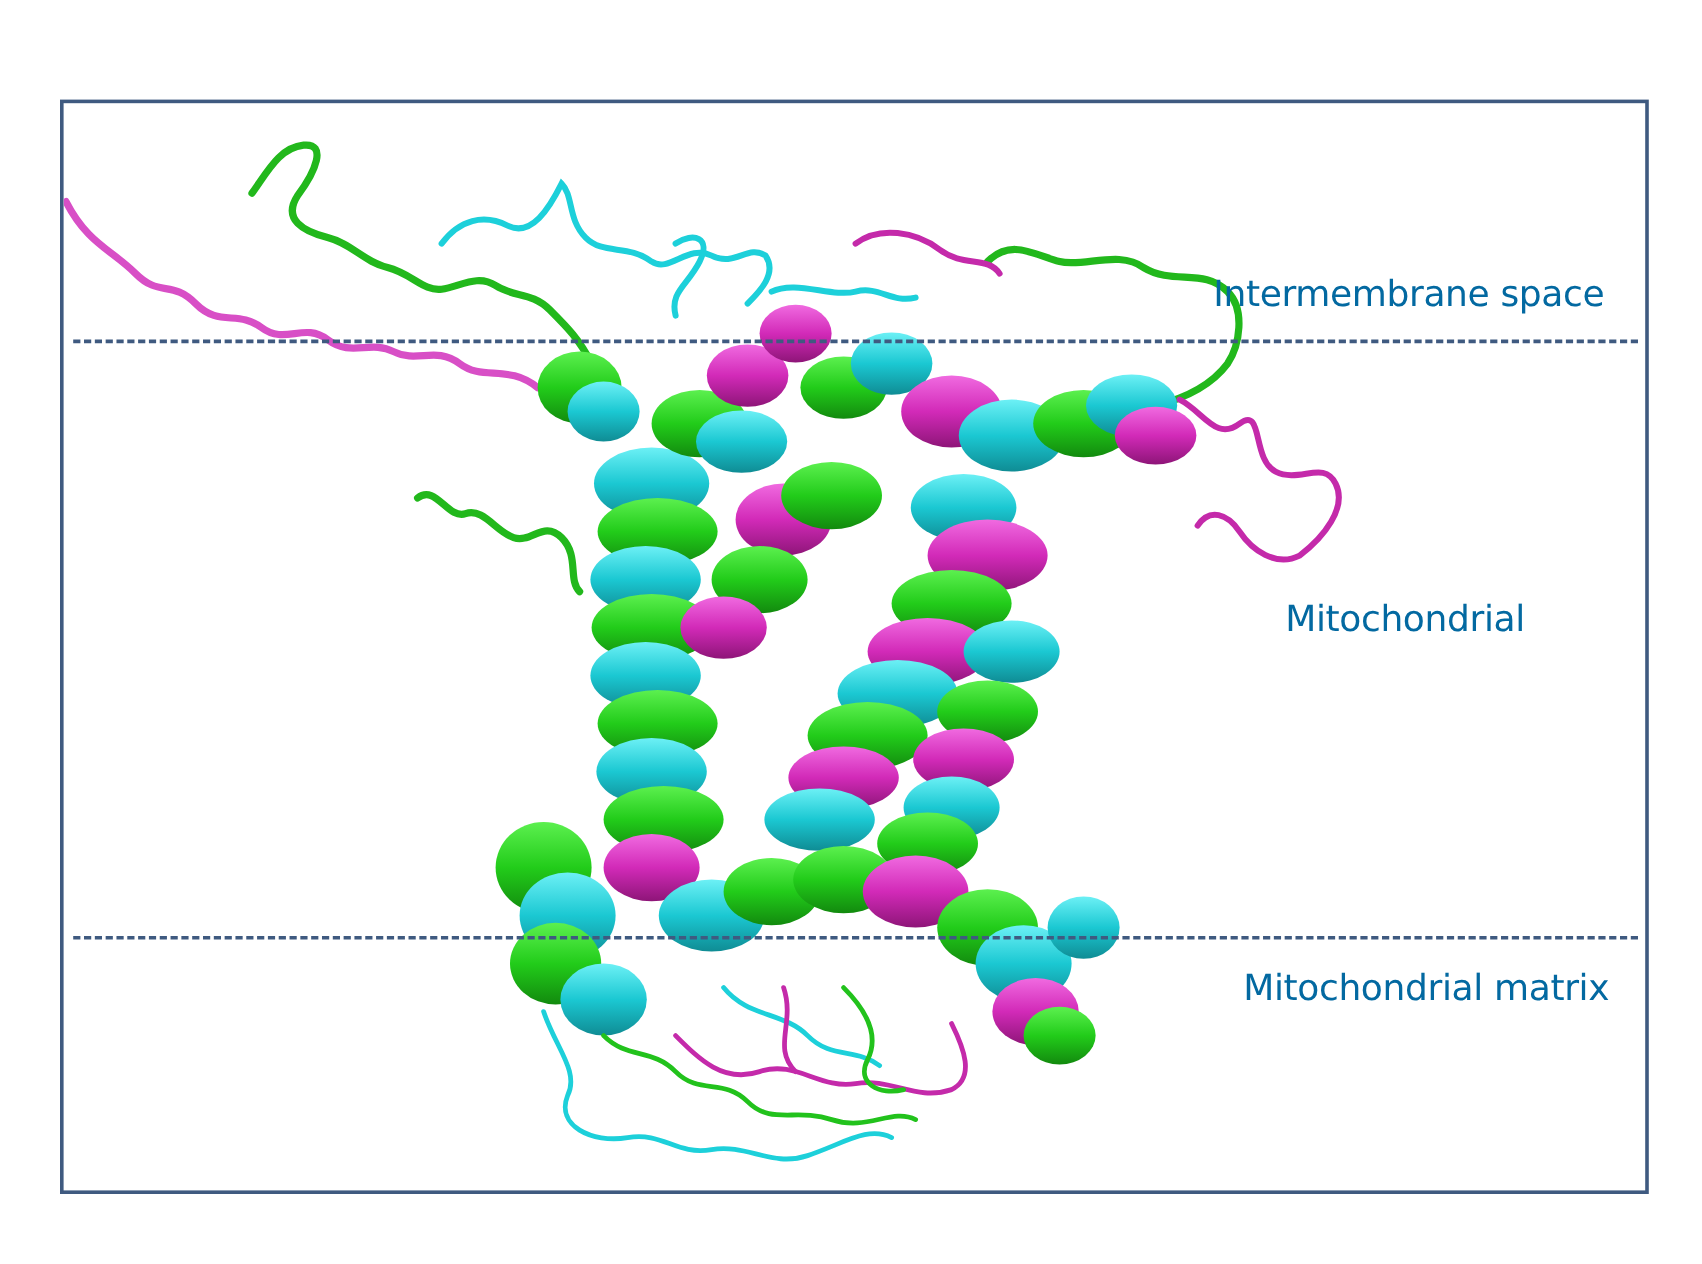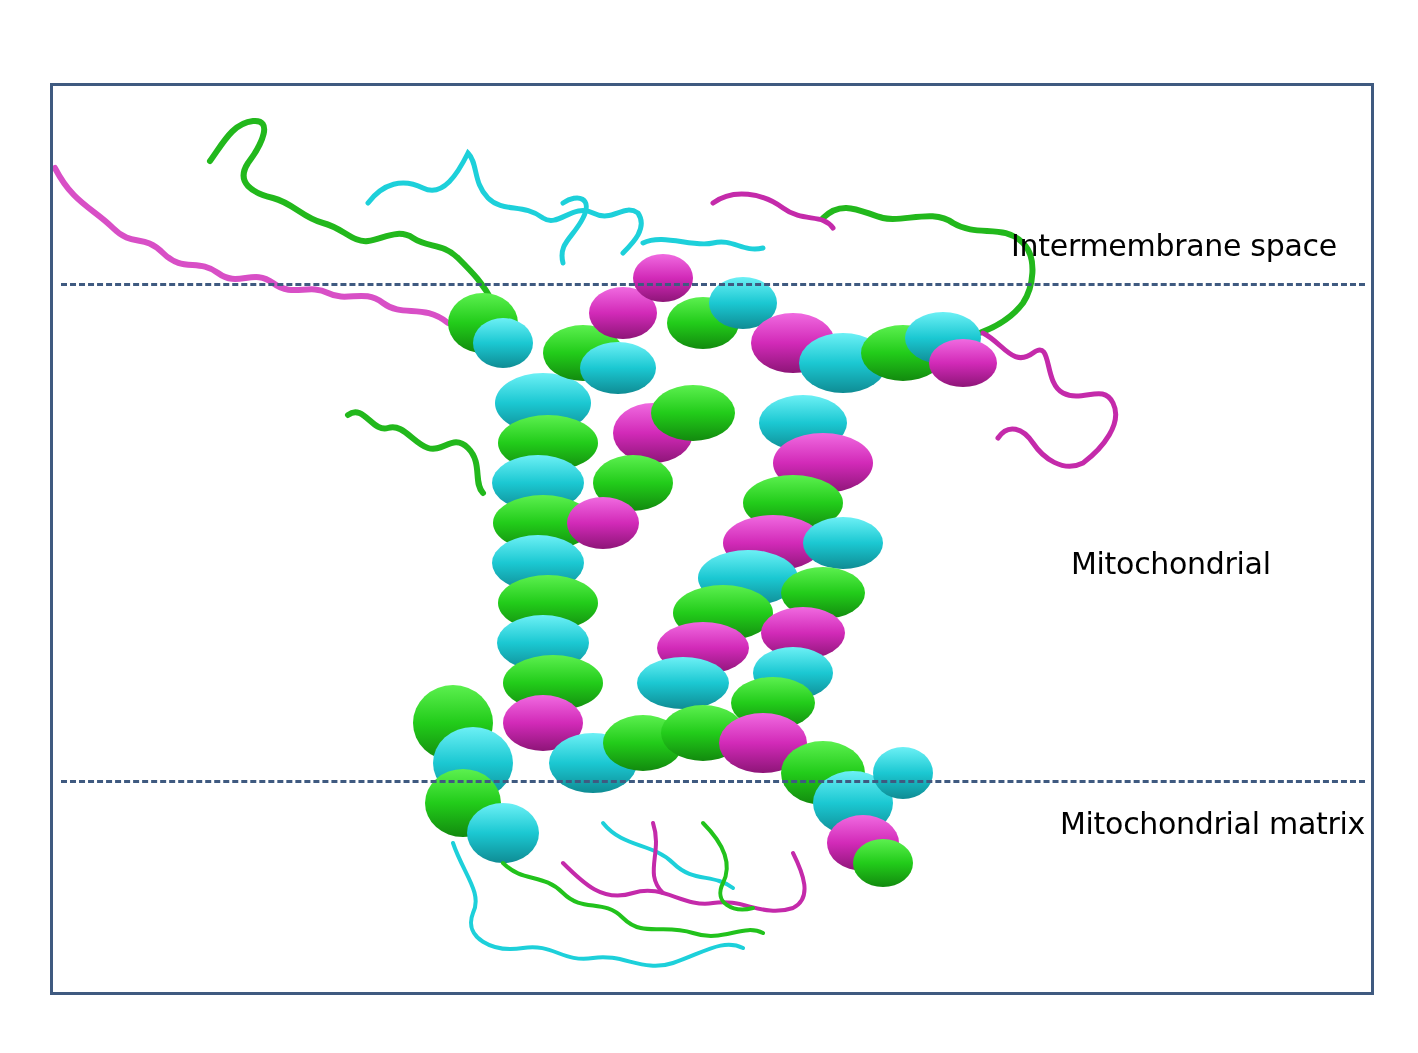--- a/index.html
+++ b/index.html
@@ -2,21 +2,21 @@
 <html><head>
 <meta charset="utf-8">
 <style>
   html, body { margin: 0; padding: 0; background: #ffffff; }
   body { width: 1418px; height: 1053px; position: relative; overflow: hidden;
          font-family: "DejaVu Sans", "Liberation Sans", sans-serif; }
   .frame { position: absolute; left: 50px; top: 83px; width: 1318px; height: 906px;
            border: 3px solid #3f5a80; background: #ffffff; overflow: hidden; }
   .boundary { position: absolute; left: 8px; right: 6px; height: 0;
               border-top: 3px dashed #3f5a80; }
-  .label { position: absolute; color: #000000; font-size: 30px; line-height: 1.45;
+  .label { position: absolute; color: #0369a1; font-size: 30px; line-height: 1.45;
            text-align: center; white-space: nowrap; letter-spacing: -0.3px; }
   svg.protein { position: absolute; left: 0; top: 0; }
 </style>
 </head>
 <body>
 
 <div class="frame">
 
   <svg class="protein" width="1318" height="906" viewBox="50 83 1318 906">
     <defs>
@@ -130,18 +130,18 @@
       <path stroke="#22c21c" d="M700,820 C720,840 730,860 720,880 C710,900 730,910 750,905"></path>
       <path stroke="#c42aaa" d="M650,820 C660,850 640,870 660,890"></path>
     </g>
   </svg>
 
   <div class="boundary" style="top:197px;"></div>
   <div class="boundary" style="top:694px;"></div>
 
   <div class="label" style="left:958px; top:138px;">Intermembrane space</div>
 
-  <div class="label" style="left:1018px; top:409px;margin-top:47px;">
+  <div class="label" style="left:1018px; top:409px;">
     <div>Mitochondrial</div>
   </div>
 
-  <div class="label" style="left:1007px; top:716px;">Mitochondrial matrix</div>
+  <div class="label" style="left:983px; top:716px;">Mitochondrial matrix</div>
 </div>
 
 </body></html>

